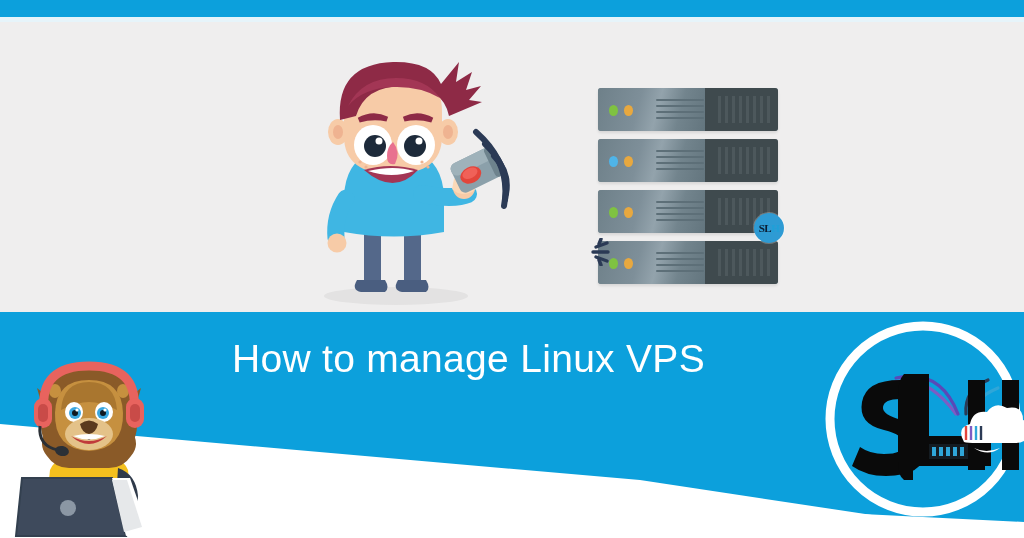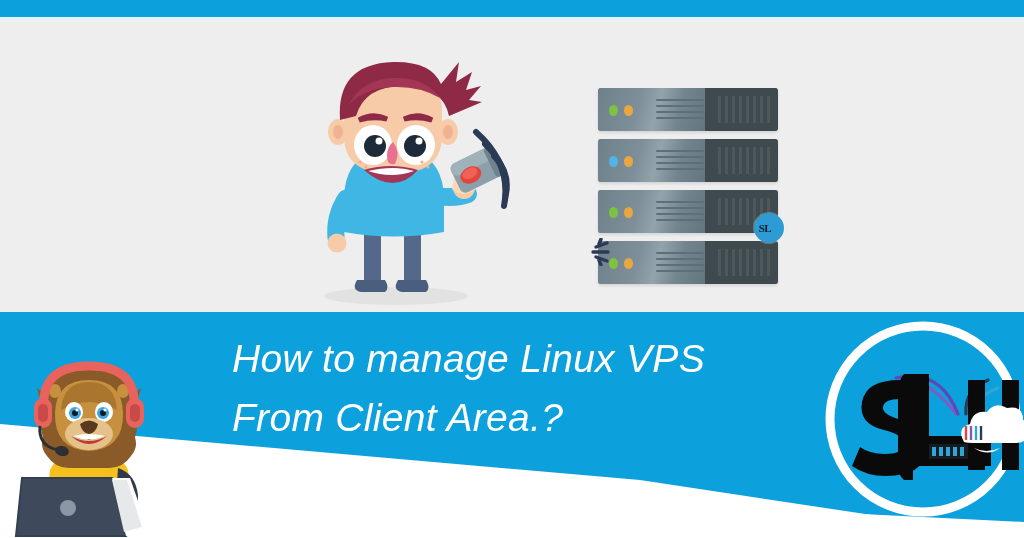--- a/index.html
+++ b/index.html
@@ -53,21 +53,20 @@
     position:absolute;
     left:232px; top:329px; width:560px;
     color:#ffffff;
     font-size:39px;
     font-weight:400;
     line-height:59px;
     letter-spacing:0.3px;
     font-family:"Liberation Sans","DejaVu Sans",sans-serif;
     white-space:pre-line;
     z-index:6;
-    font-style:italic;
   }
   .headline .l2{display:block;}
 
   
   .slh-logo{
     position:absolute;left:822px;top:318px;width:202px;height:202px;
     z-index:8;
   }
 
   
@@ -269,21 +268,21 @@
     <div class="srv-badge">
       <span>SL</span>
         <span class="h">H</span>
     </div>
   </div>
 
   <div class="blue-band"></div>
   <div class="wedge-left"></div>
   <div class="wedge-right"></div>
 
-  <div class="headline"><span>How to manage Linux VPS</span><span class="l2">From Client Area.?</span></div>
+  <div class="headline"><span>How to manage Linux VPS</span></div>
 
   <div class="slh-logo">
     <svg width="202" height="202" viewBox="0 0 202 202" xmlns="http://www.w3.org/2000/svg">
 
       <circle cx="101" cy="101" r="93" fill="none" stroke="#FFFFFF" stroke-width="9"></circle>
 
       <g fill="none" stroke-width="3.2" stroke-linecap="round">
         <path d="M62 68 q38 -18 72 28" stroke="#7E5CC4"></path>
         <path d="M74 60 q44 -10 62 36" stroke="#5A49B8"></path>
         <path d="M166 62 q-24 10 -22 34" stroke="#2B3A55"></path>

